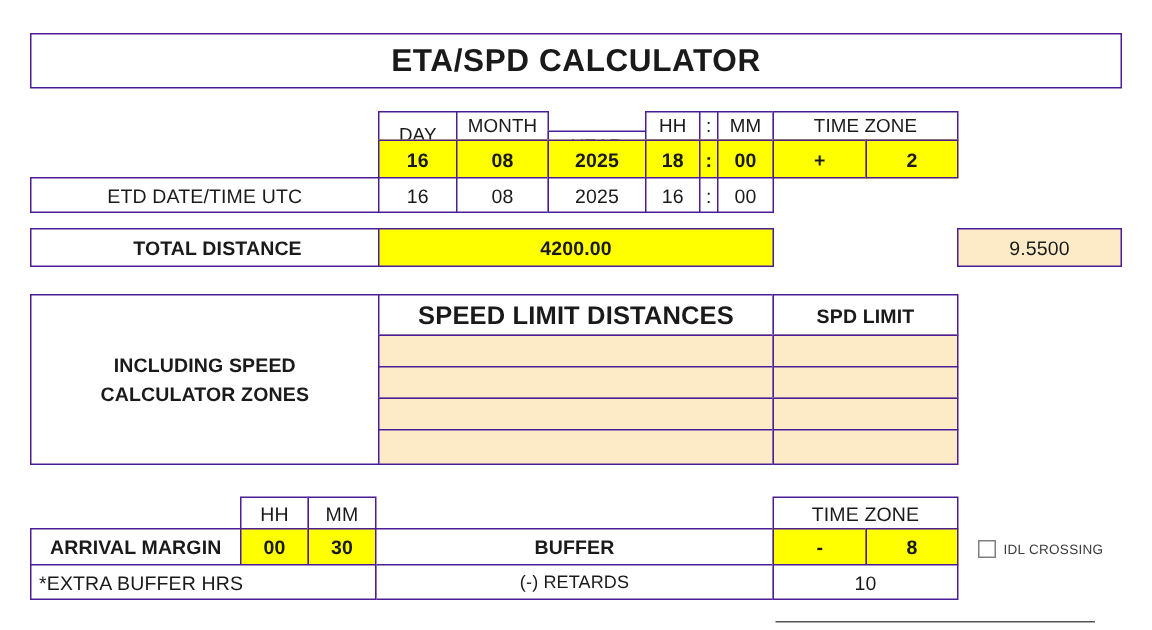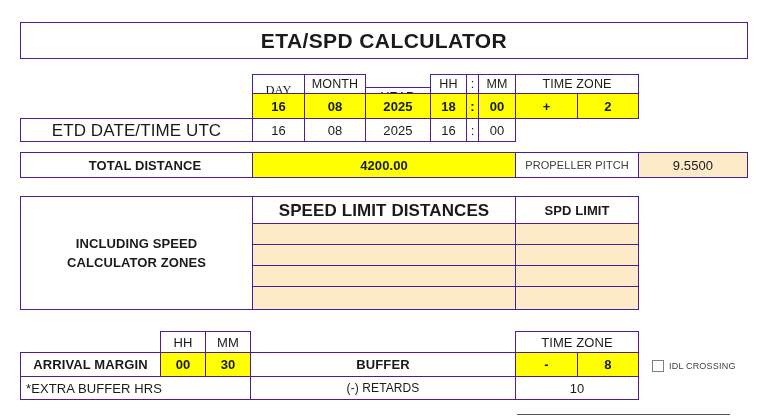--- a/index.html
+++ b/index.html
@@ -59,48 +59,47 @@
     border-top:1.5px solid #555555;
   }
 </style>
 </head>
 <body>
 
 <div class="sheet">
 
   <div class="cell bd wht" id="title-box">ETA/SPD CALCULATOR</div>
 
-  <div class="cell bd wht" style="left:252px;top:74px;width:53px;height:32px;font-family:Liberation Serif, serif;">DAY</div>
+  <div class="cell bd wht" style="left:252px;top:74px;width:53px;height:32px;">DAY</div>
   <div class="cell bd wht" style="left:304px;top:74px;width:62px;height:20px;">MONTH</div>
   <div class="cell bd wht" style="left:365px;top:74px;width:66px;height:20px;margin-top:13px;">YEAR</div>
   <div class="cell bd wht" style="left:430px;top:74px;width:37px;height:20px;">HH</div>
   <div class="cell bd wht" style="left:466px;top:74px;width:13px;height:20px;">:</div>
   <div class="cell bd wht" style="left:478px;top:74px;width:38px;height:20px;">MM</div>
   <div class="cell bd wht" style="left:515px;top:74px;width:124px;height:20px;">TIME ZONE</div>
 
   <div class="cell bd yel b" style="left:252px;top:93px;width:53px;height:26px;font-size:13px;">16</div>
   <div class="cell bd yel b" style="left:304px;top:93px;width:62px;height:26px;font-size:13px;">08</div>
   <div class="cell bd yel b" style="left:365px;top:93px;width:66px;height:26px;font-size:13px;">2025</div>
   <div class="cell bd yel b" style="left:430px;top:93px;width:37px;height:26px;font-size:13px;">18</div>
   <div class="cell bd yel b" style="left:466px;top:93px;width:13px;height:26px;font-size:13px;">:</div>
   <div class="cell bd yel b" style="left:478px;top:93px;width:38px;height:26px;font-size:13px;">00</div>
   <div class="cell bd yel b" style="left:515px;top:93px;width:63px;height:26px;font-size:13px;">+</div>
   <div class="cell bd yel b" style="left:577px;top:93px;width:62px;height:26px;font-size:13px;">2</div>
 
-  <div class="cell bd wht" style="left:20px;top:118px;width:233px;height:24px;font-size:17px;">ETD DATE/TIME UTC</div>
+  <div class="cell bd wht" style="left:20px;top:118px;width:233px;height:24px;font-size:13px;">ETD DATE/TIME UTC</div>
   <div class="cell bd wht" style="left:252px;top:118px;width:53px;height:24px;font-size:13px;">16</div>
   <div class="cell bd wht" style="left:304px;top:118px;width:62px;height:24px;font-size:13px;">08</div>
   <div class="cell bd wht" style="left:365px;top:118px;width:66px;height:24px;font-size:13px;">2025</div>
   <div class="cell bd wht" style="left:430px;top:118px;width:37px;height:24px;font-size:13px;">16</div>
   <div class="cell bd wht" style="left:466px;top:118px;width:13px;height:24px;font-size:13px;">:</div>
   <div class="cell bd wht" style="left:478px;top:118px;width:38px;height:24px;font-size:13px;">00</div>
 
   <div class="cell bd wht b" style="left:20px;top:152px;width:233px;height:26px;font-size:13px;padding-left:17px;">TOTAL DISTANCE</div>
   <div class="cell bd yel b" style="left:252px;top:152px;width:264px;height:26px;font-size:13px;">4200.00</div>
-  <div class="cell bd wht small grey" style="left:515px;top:152px;width:124px;height:26px;">PROPELLER PITCH</div>
   <div class="cell bd tan" style="left:638px;top:152px;width:110px;height:26px;font-size:13px;">9.5500</div>
 
   <div class="cell bd wht b" style="left:20px;top:196px;width:233px;height:114px;font-size:13px;flex-direction:column;gap:6px;">
     <span>INCLUDING SPEED</span>
     <span>CALCULATOR ZONES</span>
   </div>
 
   <div class="cell bd wht b" style="left:252px;top:196px;width:264px;height:28px;font-size:17px;">SPEED LIMIT DISTANCES</div>
   <div class="cell bd wht b" style="left:515px;top:196px;width:124px;height:28px;font-size:13px;">SPD LIMIT</div>
 

